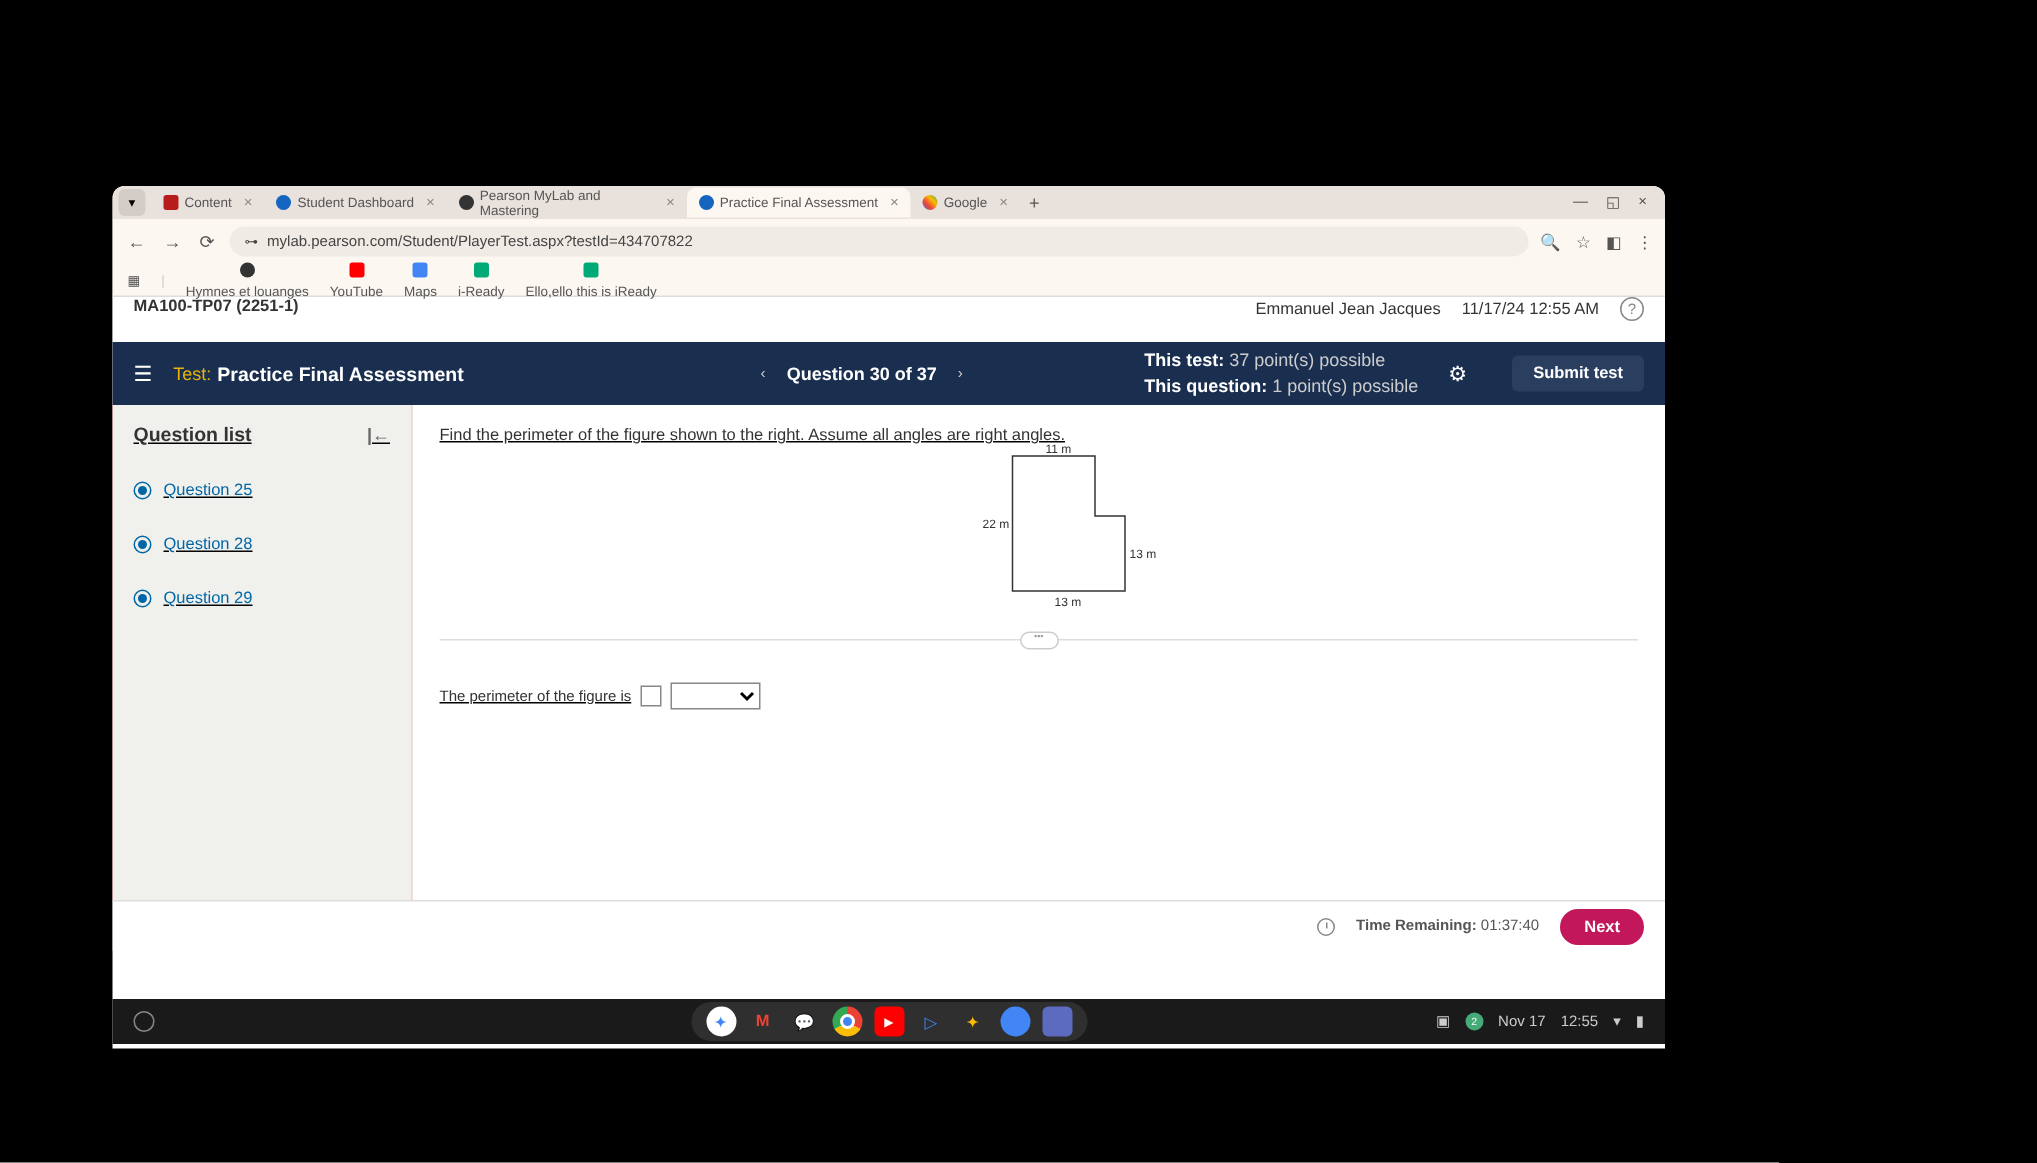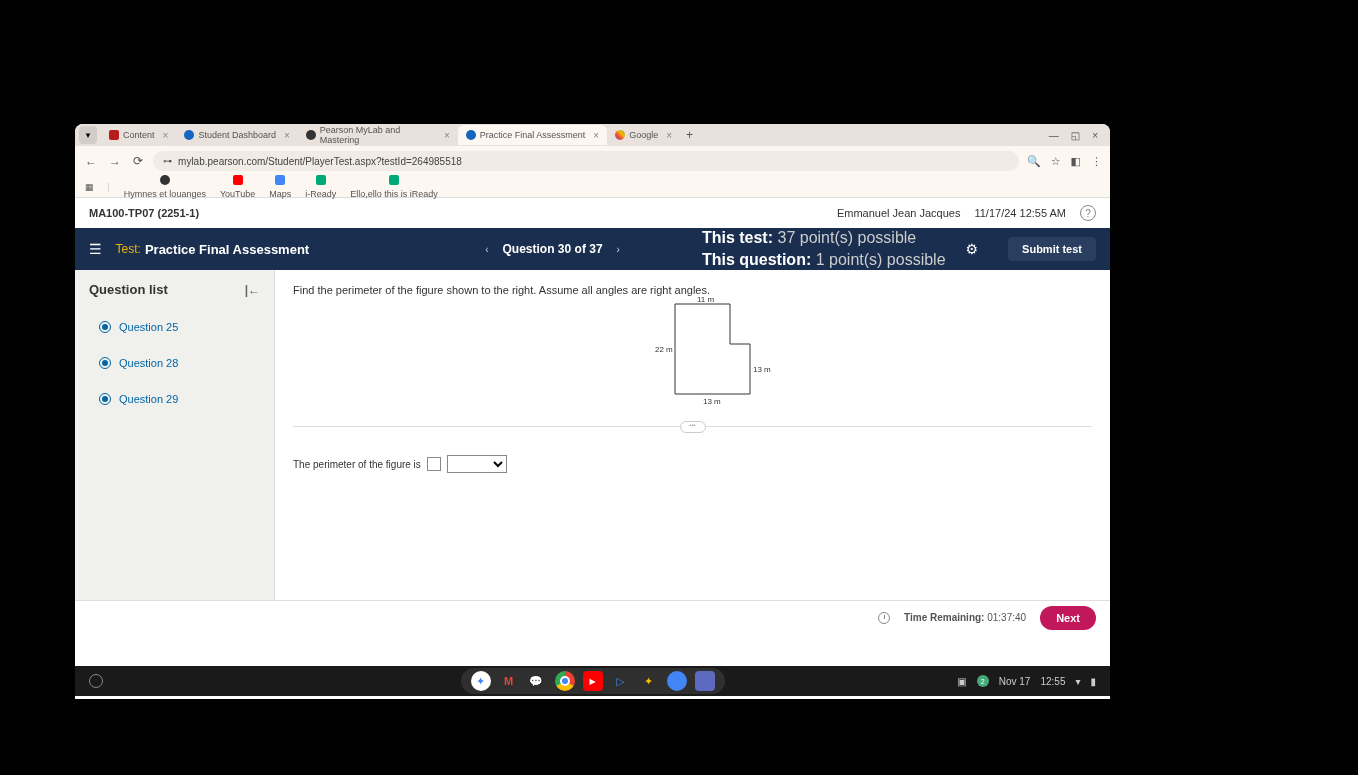--- a/index.html
+++ b/index.html
@@ -19,44 +19,44 @@
   .url-bar { height: 30px; background: #fdf7f2; display: flex; align-items: center; padding: 0 8px; gap: 8px; font-size: 10px; }
   .nav-btn { color: #555; font-size: 12px; padding: 0 2px; }
   .url-field { flex: 1; background: #f0ebe5; border-radius: 12px; height: 20px; display: flex; align-items: center; padding: 0 10px; color: #444; gap: 6px; }
   .url-icon-group { display: flex; gap: 10px; color: #555; font-size: 11px; align-items: center; }
   
   .bookmarks { height: 22px; background: #fdf7f2; display: flex; align-items: center; padding: 0 10px; gap: 14px; font-size: 9px; color: #555; border-bottom: 1px solid #ddd; }
   .bookmark { display: flex; align-items: center; gap: 4px; flex-direction: column; }
   .bm-icon { width: 10px; height: 10px; border-radius: 2px; }
   
   
-  .pearson-header { height: 30px; background: #fff; display: flex; align-items: center; padding: 0 14px; font-size: 11px; color: #333; }
+  .pearson-header { height: 30px; background: #fff; display: flex; align-items: flex-start; padding: 0 14px; font-size: 11px; color: #333; }
   .course-code { font-weight: bold; }
   .header-right { margin-left: auto; display: flex; align-items: center; gap: 14px; }
   .help-icon { width: 16px; height: 16px; border: 1.5px solid #888; border-radius: 50%; display: flex; align-items: center; justify-content: center; font-size: 10px; color: #888; }
   
   
   .test-bar { height: 42px; background: #1a2e4f; display: flex; align-items: center; padding: 0 14px; color: #fff; font-size: 12px; }
   .menu-icon { font-size: 14px; margin-right: 14px; }
   .test-label { color: #eab308; margin-right: 4px; }
   .test-name { font-weight: bold; font-size: 13px; }
   .q-nav { margin-left: auto; display: flex; align-items: center; gap: 10px; }
   .q-arrow { color: #ccc; font-size: 10px; padding: 0 4px; }
   .q-num { font-weight: bold; }
-  .test-info { margin-left: 78px; font-size: 16px; color: #ccc; line-height: 1.4; }
+  .test-info { margin-left: 117px; font-size: 12px; color: #ccc; line-height: 1.4; }
   .test-info b { color: #fff; }
   .settings-icon { margin-left: 20px; font-size: 14px; }
   .submit-btn { margin-left: 30px; background: #2a3e5f; padding: 6px 14px; border-radius: 4px; font-size: 11px; font-weight: bold; }
   
   
-  .main { display: flex; height: 330px; background: #ef4444; }
+  .main { display: flex; height: 330px; background: #ef4444; text-decoration: underline; }
   .sidebar { width: 200px; background: #f0f0ed; border-right: 1px solid #ddd; }
   .sidebar-header { display: flex; align-items: center; justify-content: space-between; padding: 12px 14px; font-size: 13px; font-weight: bold; color: #333; }
   .collapse-icon { font-size: 12px; color: #666; }
-  .q-item { display: flex; align-items: center; padding: 12px 24px; font-size: 11px; color: #0066a6; gap: 8px; }
+  .q-item { display: flex; align-items: center; padding: 12px 14px; font-size: 11px; color: #0066a6; gap: 8px; }
   .q-item.current { background: #e5e5e2; color: #555; }
   .q-radio { width: 12px; height: 12px; border: 1.5px solid #0066a6; border-radius: 50%; display: flex; align-items: center; justify-content: center; }
   .q-radio.filled::after { content: ''; width: 6px; height: 6px; background: #0066a6; border-radius: 50%; }
   .q-item.current .q-radio { border-color: #888; }
   
   .content { flex: 1; padding: 14px 18px; background: #fff; position: relative; }
   .prompt { font-size: 11px; color: #333; margin-bottom: 20px; }
   .figure-area { position: absolute; left: 380px; top: 24px; }
   .divider { border-top: 1px solid #ddd; margin-top: 130px; position: relative; }
   .divider-handle { position: absolute; left: 50%; top: -6px; width: 26px; height: 12px; background: #fff; border: 1px solid #ccc; border-radius: 6px; transform: translateX(-50%); font-size: 6px; text-align: center; color: #999; }
@@ -117,21 +117,21 @@
       <span>×</span>
     </div>
   </div>
 
   <div class="url-bar">
     <span class="nav-btn">←</span>
     <span class="nav-btn">→</span>
     <span class="nav-btn">⟳</span>
     <div class="url-field">
       <span style="font-size:9px">⊶</span>
-      <span>mylab.pearson.com/Student/PlayerTest.aspx?testId=264985518</span>
+      <span>mylab.pearson.com/Student/PlayerTest.aspx?testId=434707822</span>
     </div>
     <div class="url-icon-group">
       <span>🔍</span>
       <span>☆</span>
       <span>◧</span>
       <span>⋮</span>
     </div>
   </div>
 
   <div class="bookmarks">

